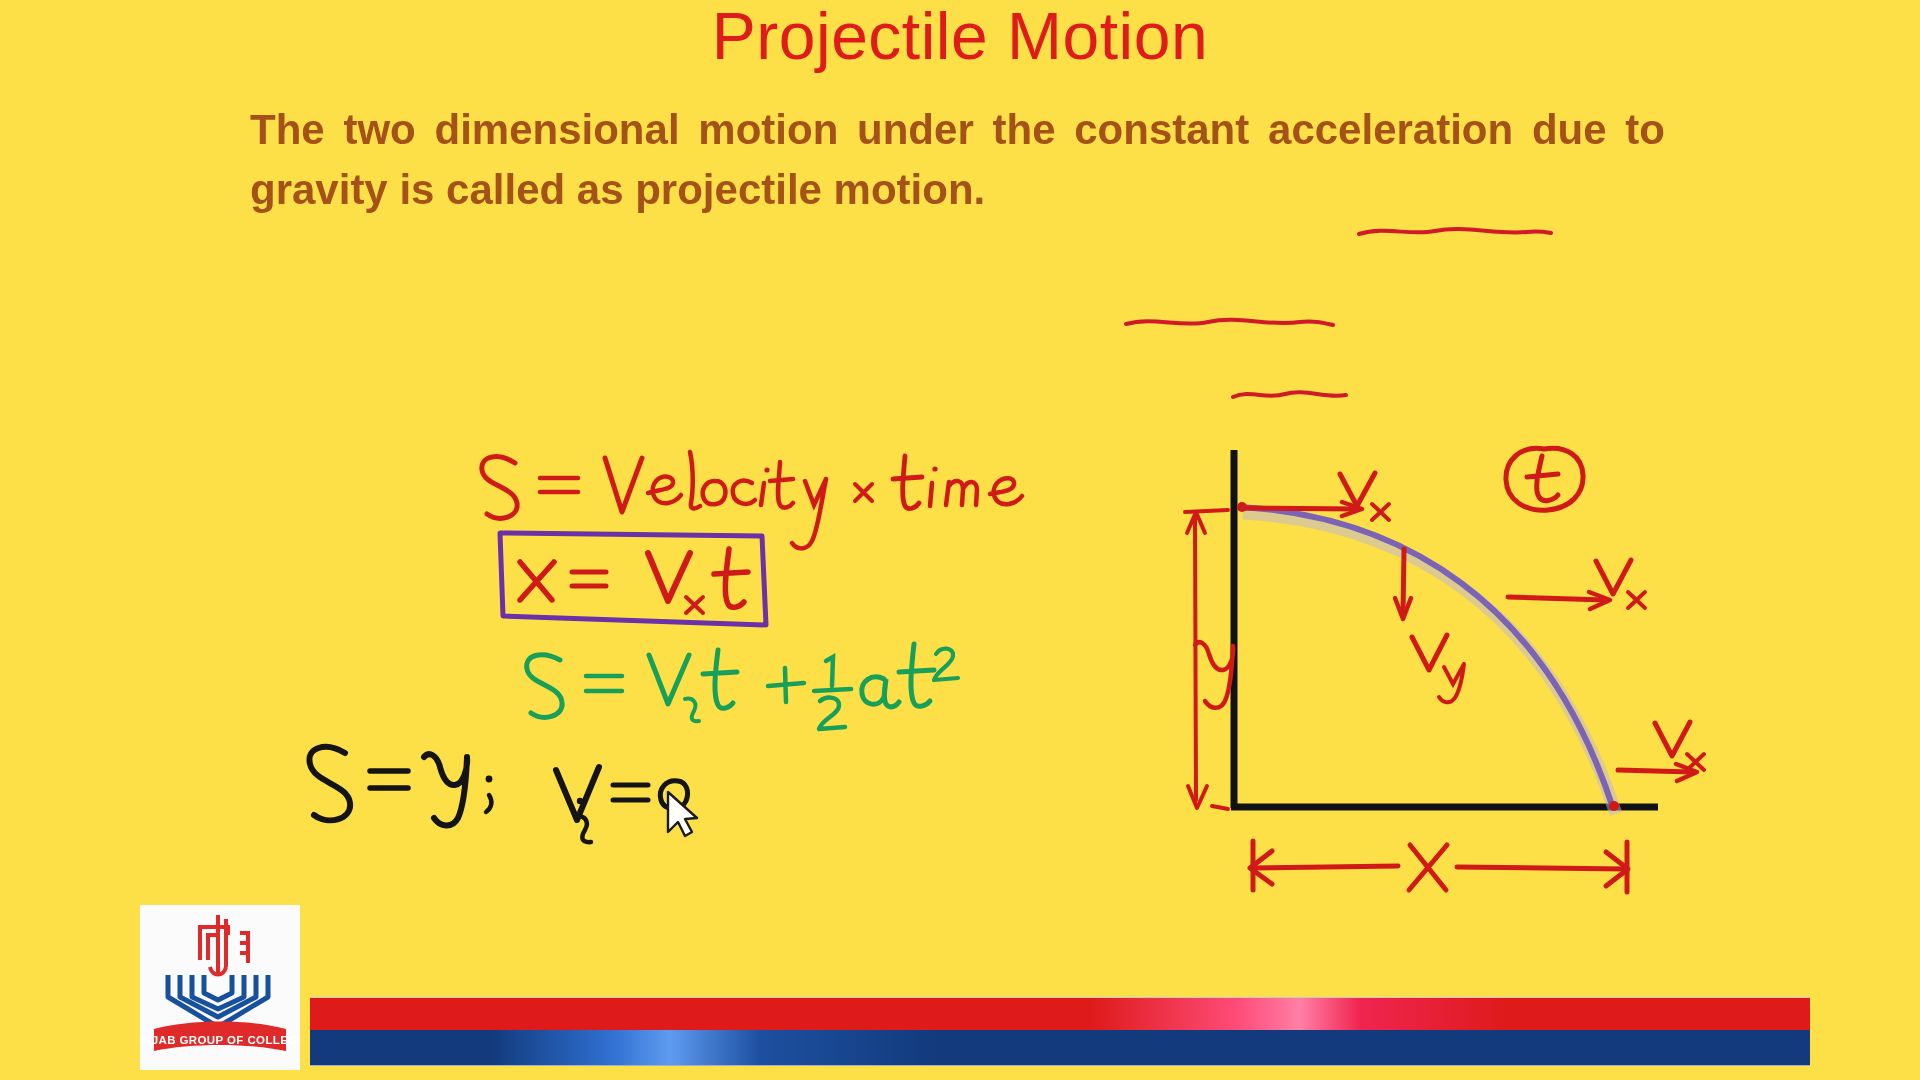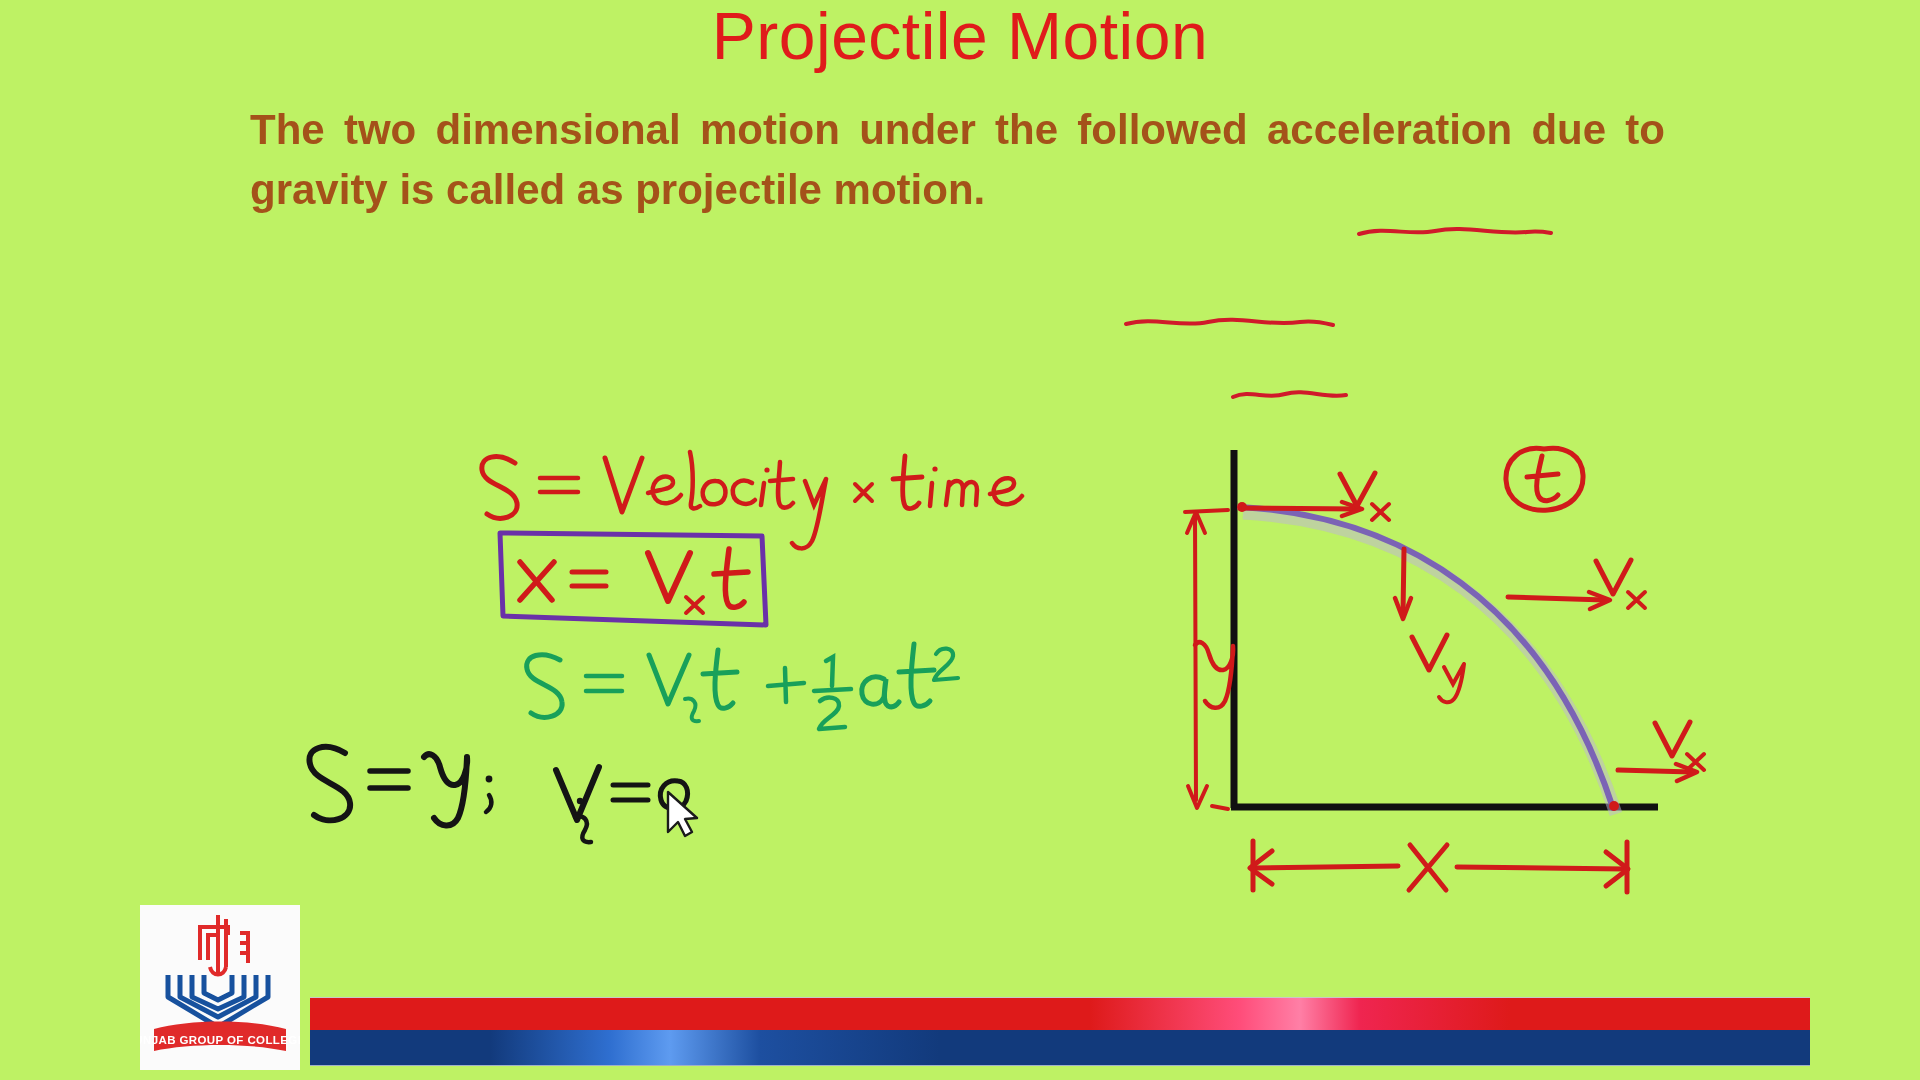--- a/index.html
+++ b/index.html
@@ -5,21 +5,21 @@
   html,body{margin:0;padding:0;}
   body{
     width:1920px;height:1080px;
     background:#f7f6f4;
     font-family:"Liberation Sans", sans-serif;
     overflow:hidden;
     position:relative;
   }
   #slide{
     position:absolute;inset:0;
-    background:#bef264;
+    background:#fde047;
   }
   
   .title{
     position:absolute;
     top:-2px;left:0;width:1920px;
     text-align:center;
     font-size:66px;
     font-weight:400;
     letter-spacing:.5px;
     color:#e01b1b;
@@ -67,21 +67,21 @@
   }
 </style>
 </head>
 <body>
 
 <div id="slide">
 
   <div class="title">Projectile Motion</div>
 
   <div class="para p1">
-    <span>The two dimensional motion under the followed acceleration due to gravity is called as projectile motion.</span>
+    <span>The two dimensional motion under the constant acceleration due to gravity is called as projectile motion.</span>
   </div>
 
   <svg class="squiggle" style="left:1355px;top:222px;" width="200" height="22" viewBox="0 0 200 22">
     <path d="M4 12 C 30 4, 55 14, 80 9 C 110 3, 140 13, 172 10 C 182 9, 190 10, 196 11" fill="none" stroke="#d01a2a" stroke-width="4" stroke-linecap="round"></path>
   </svg>
 
 
   <svg class="squiggle" style="left:1122px;top:313px;" width="215" height="22" viewBox="0 0 215 22">
     <path d="M4 11 C 32 3, 58 15, 86 9 C 118 2, 146 14, 178 9 C 192 7, 203 10, 211 12" fill="none" stroke="#d01a2a" stroke-width="4" stroke-linecap="round"></path>
   </svg>

